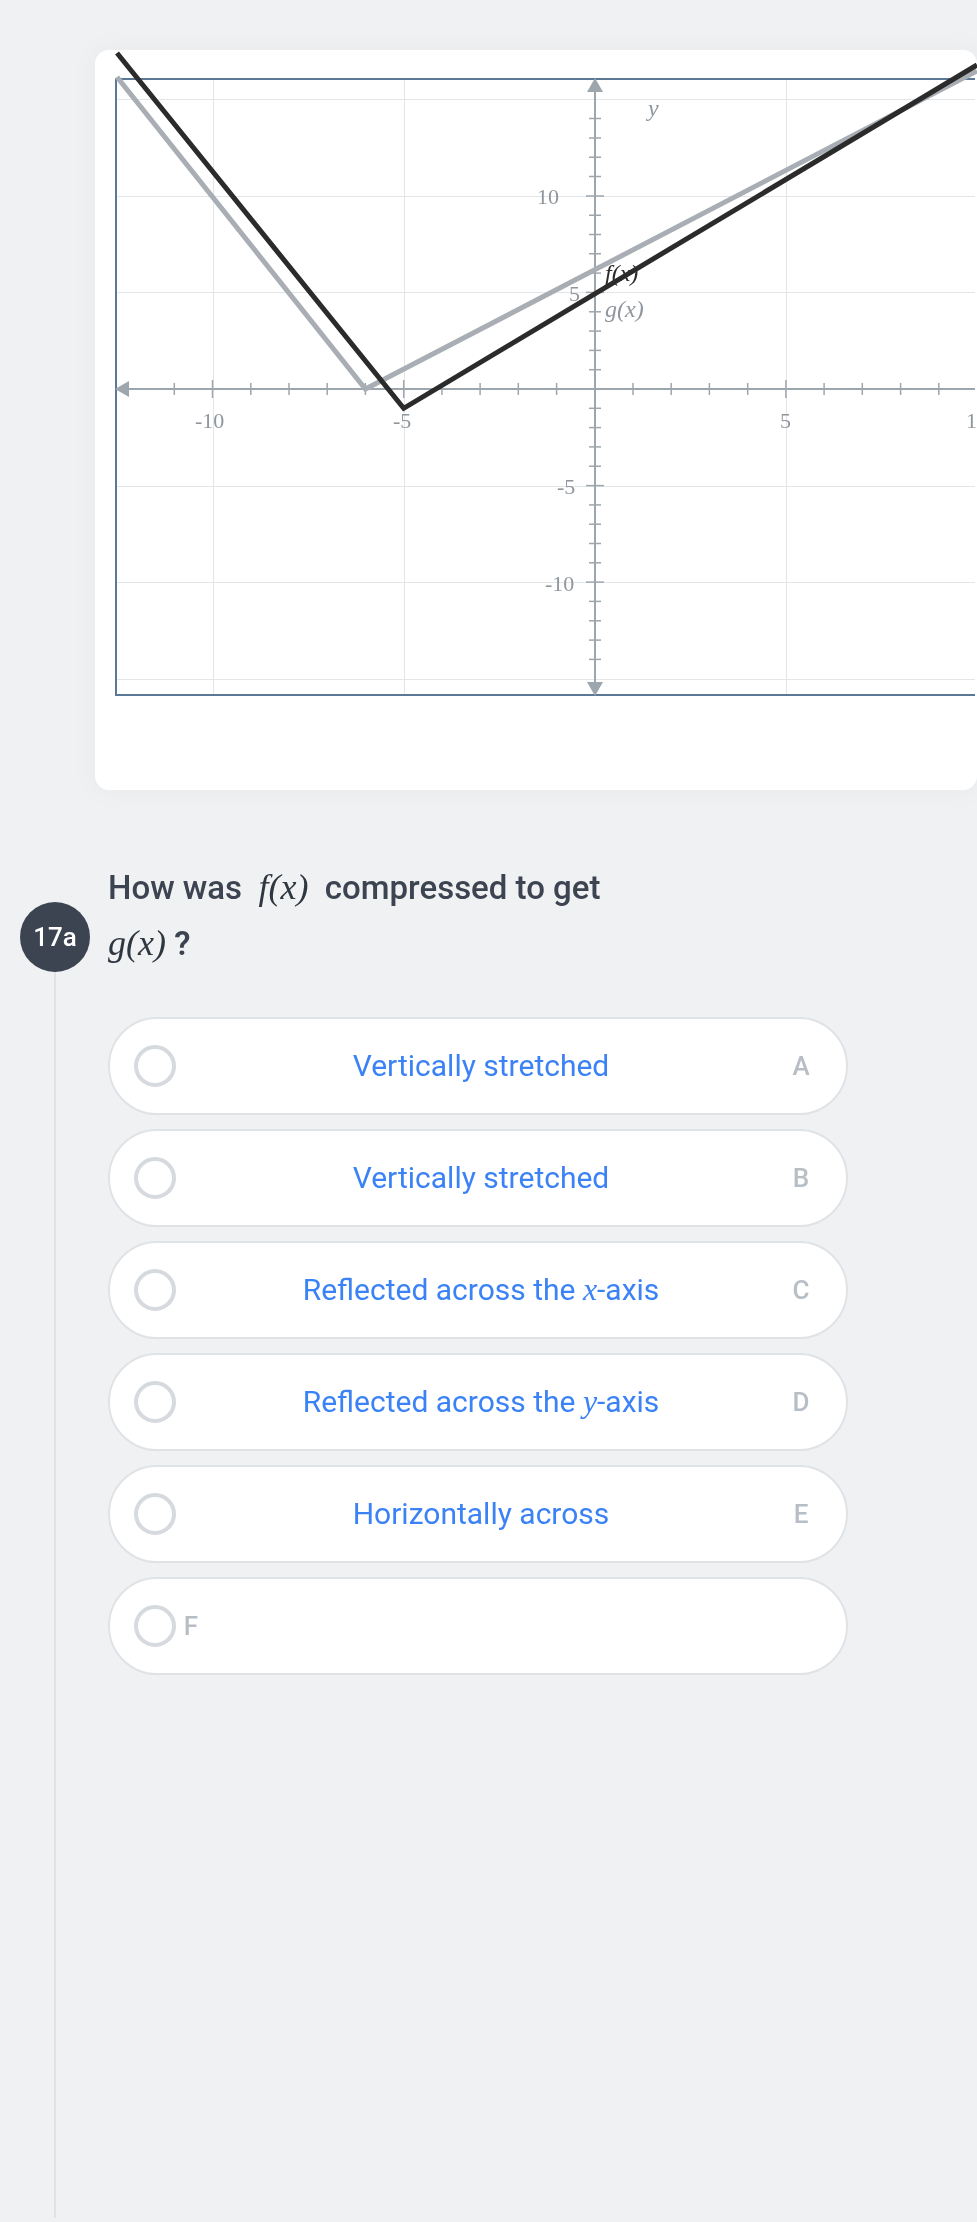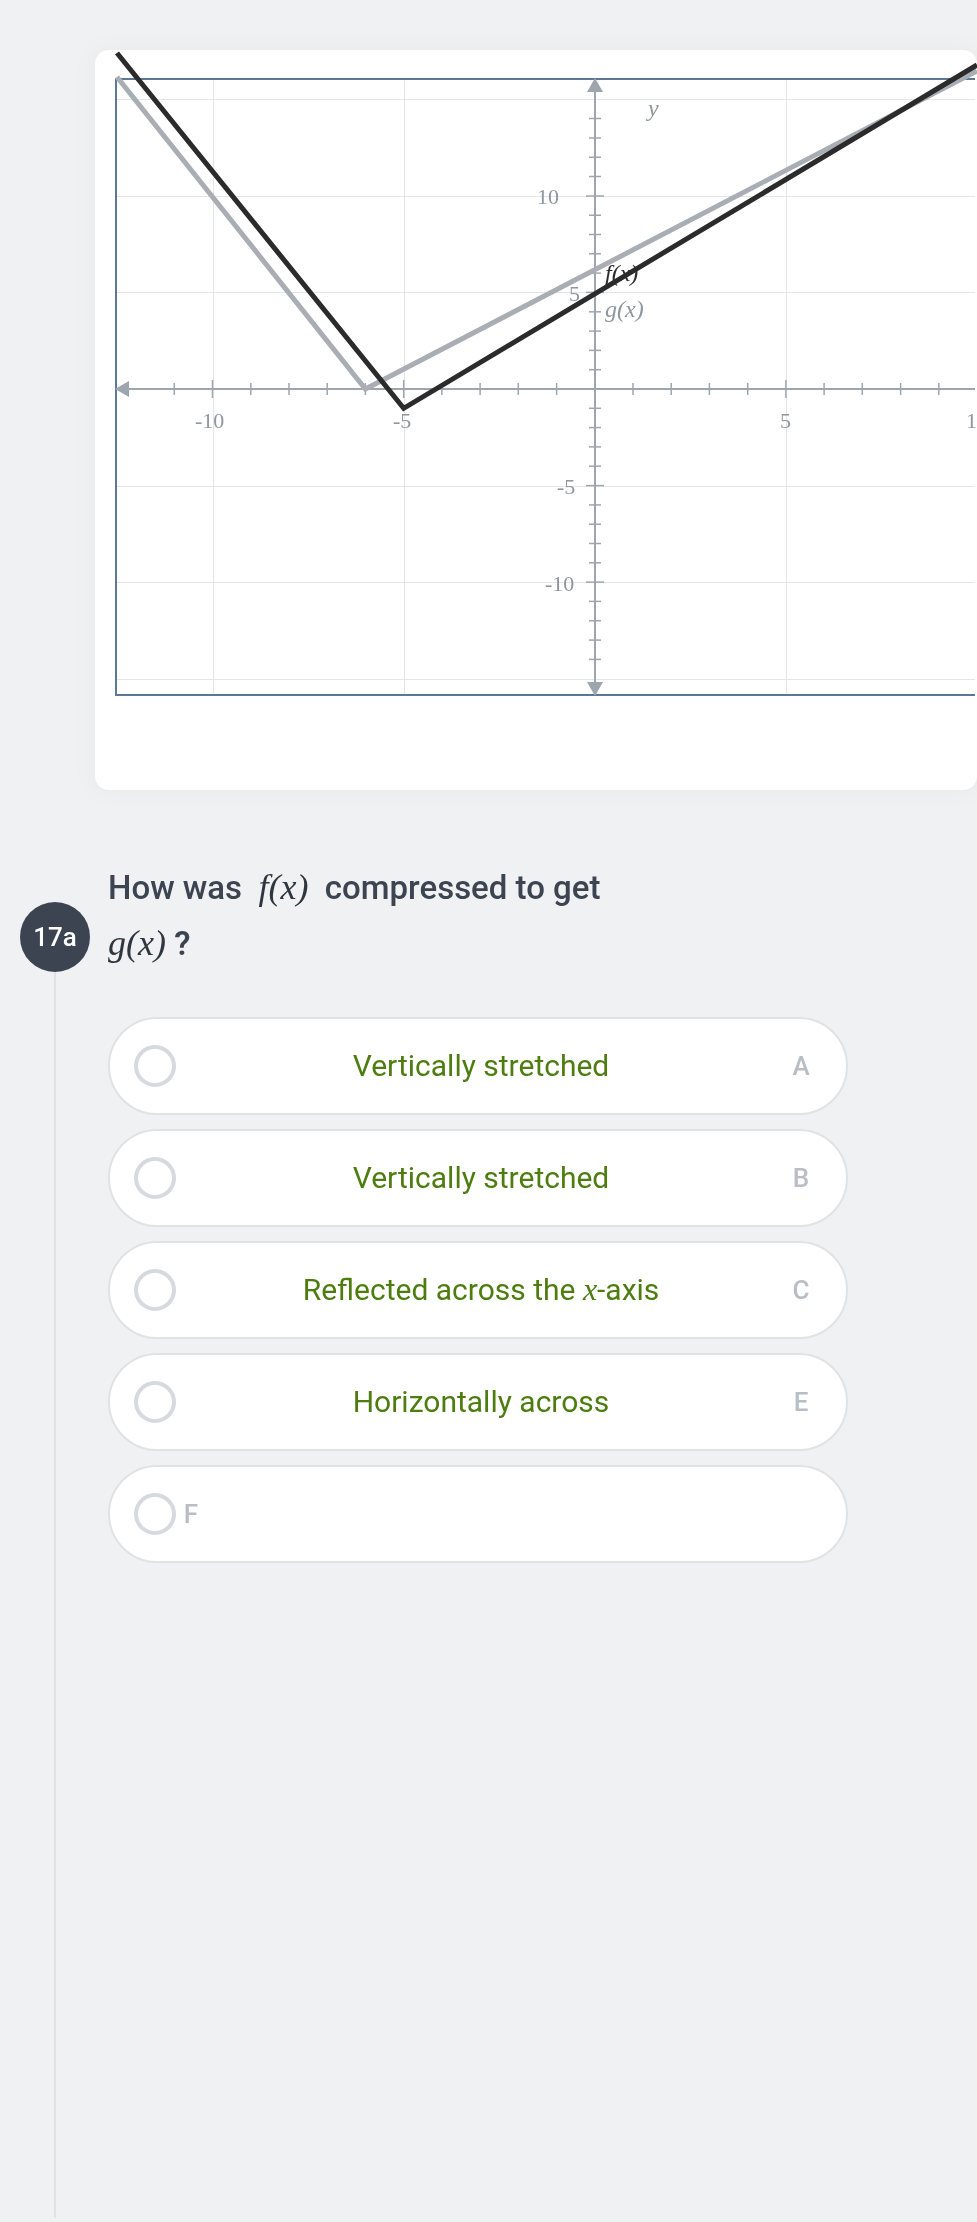--- a/index.html
+++ b/index.html
@@ -112,21 +112,21 @@
     width: 42px;
     height: 42px;
     border-radius: 50%;
     border: 4px solid #d6dade;
     flex-shrink: 0;
   }
   .opt-label {
     flex: 1;
     text-align: center;
     font-size: 30px;
-    color: #4d7c0f;
+    color: #3b82f6;
     font-weight: 400;
     padding: 0 8px;
   }
   .opt-label .mathv {
     font-family: Georgia, 'Times New Roman', serif;
     font-style: italic;
     font-size: 32px;
   }
   .opt-letter {
     font-size: 26px;
@@ -282,20 +282,25 @@
       <div class="opt-label"><span>Vertically stretched</span></div>
       <div class="opt-letter">B</div>
     </div>
     <div class="option">
       <div class="radio"></div>
       <div class="opt-label"><span>Reflected across the </span><span class="mathv">x</span><span>-axis</span></div>
       <div class="opt-letter">C</div>
     </div>
     <div class="option">
       <div class="radio"></div>
+      <div class="opt-label"><span>Reflected across the </span><span class="mathv">y</span><span>-axis</span></div>
+      <div class="opt-letter">D</div>
+    </div>
+    <div class="option">
+      <div class="radio"></div>
       <div class="opt-label"><span>Horizontally across</span></div>
       <div class="opt-letter">E</div>
     </div>
     <div class="option">
       <div class="radio"></div>
       <div class="opt-letter">F</div>
     </div>
   </div>
 
 </div>

